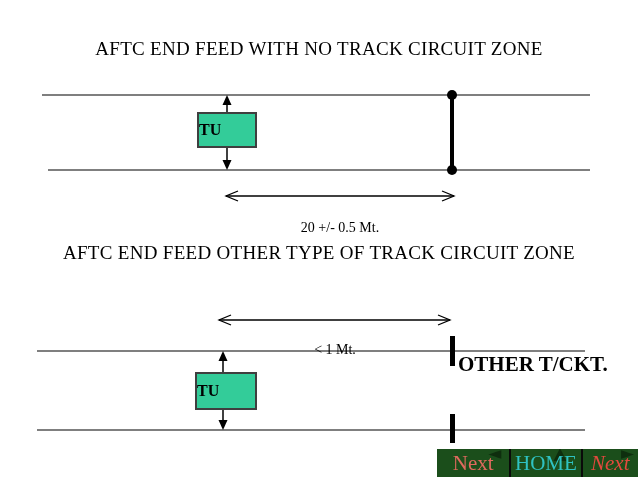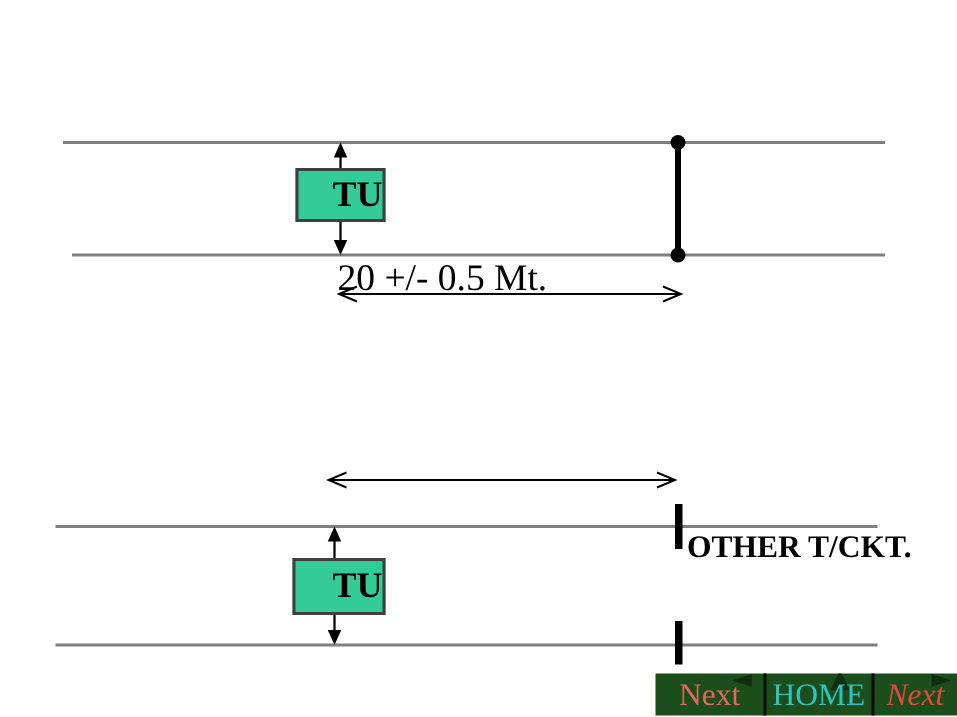--- a/index.html
+++ b/index.html
@@ -16,26 +16,26 @@
   .canvas{position:absolute; left:0; top:0; z-index:1;}
   .track{stroke:var(--track-line); stroke-width:2;}
   .conn{stroke:var(--ink); stroke-width:1.5;}
   .head{fill:var(--ink);}
   .bond{stroke:var(--ink); stroke-width:4;}
   .dot{fill:var(--ink);}
   .dim{stroke:var(--ink); stroke-width:1.3; fill:none;}
   .joint{fill:var(--ink);}
   .txt{position:absolute; color:var(--ink); z-index:2; white-space:nowrap;}
   .title{left:0; width:638px; text-align:center; font-size:19px; letter-spacing:0.3px;}
-  .dim-label{text-align:left; font-size:25px;}
+  .dim-label{text-align:center; font-size:14px;margin-top:48px;}
   .tu-box{
     position:absolute; z-index:3; box-sizing:border-box;
     background:var(--tu-fill); border:2px solid var(--tu-border);
-    display:flex; align-items:center; justify-content:flex-end;
-    font-weight:bold; font-size:24px; color:var(--ink);
+    display:flex; align-items:center; justify-content:flex-start;
+    font-weight:bold; font-size:16px; color:var(--ink);
   }
   .other-label{font-weight:bold; font-size:21px;}
   .navbar{
     position:absolute; left:437px; top:449px; width:201px; height:28px;
     background:var(--nav-bg); display:flex; z-index:4;
   }
   .nav-btn{
     position:relative; height:100%; display:flex; align-items:flex-end;
     justify-content:center; cursor:pointer; overflow:hidden;
   }
@@ -79,25 +79,28 @@
     <line class="track" x1="37" y1="430" x2="585" y2="430"></line>
 
     <line class="conn" x1="223" y1="358" x2="223" y2="423"></line>
     <polygon class="head" points="223,351 218.5,361 227.5,361"></polygon>
     <polygon class="head" points="223,430 218.5,420 227.5,420"></polygon>
 
     <rect class="joint" x="450" y="336" width="5" height="30"></rect>
     <rect class="joint" x="450" y="414" width="5" height="29"></rect>
   </svg>
 
+  <div class="txt title" style="top:38px;">AFTC END FEED WITH NO TRACK CIRCUIT ZONE</div>
   <div class="txt dim-label" style="left:225px; top:172px; width:230px;">20 +/- 0.5 Mt.</div>
   <div class="tu-box" style="left:197px; top:112px; width:60px; height:36px;">
     <span>TU</span>
   </div>
 
+  <div class="txt title" style="top:242px;">AFTC END FEED OTHER TYPE OF TRACK CIRCUIT ZONE</div>
+  <div class="txt dim-label" style="left:220px; top:294px; width:230px;">&lt; 1 Mt.</div>
   <div class="tu-box" style="left:195px; top:372px; width:62px; height:38px;">
     <span>TU</span>
   </div>
   <div class="txt other-label" style="left:458px; top:352px;">OTHER T/CKT.</div>
 
   <div class="navbar">
     <div class="nav-btn w-back">
       <span class="glyph g-back">◄</span>
       <span class="lbl c-back">Next</span>
     </div>

